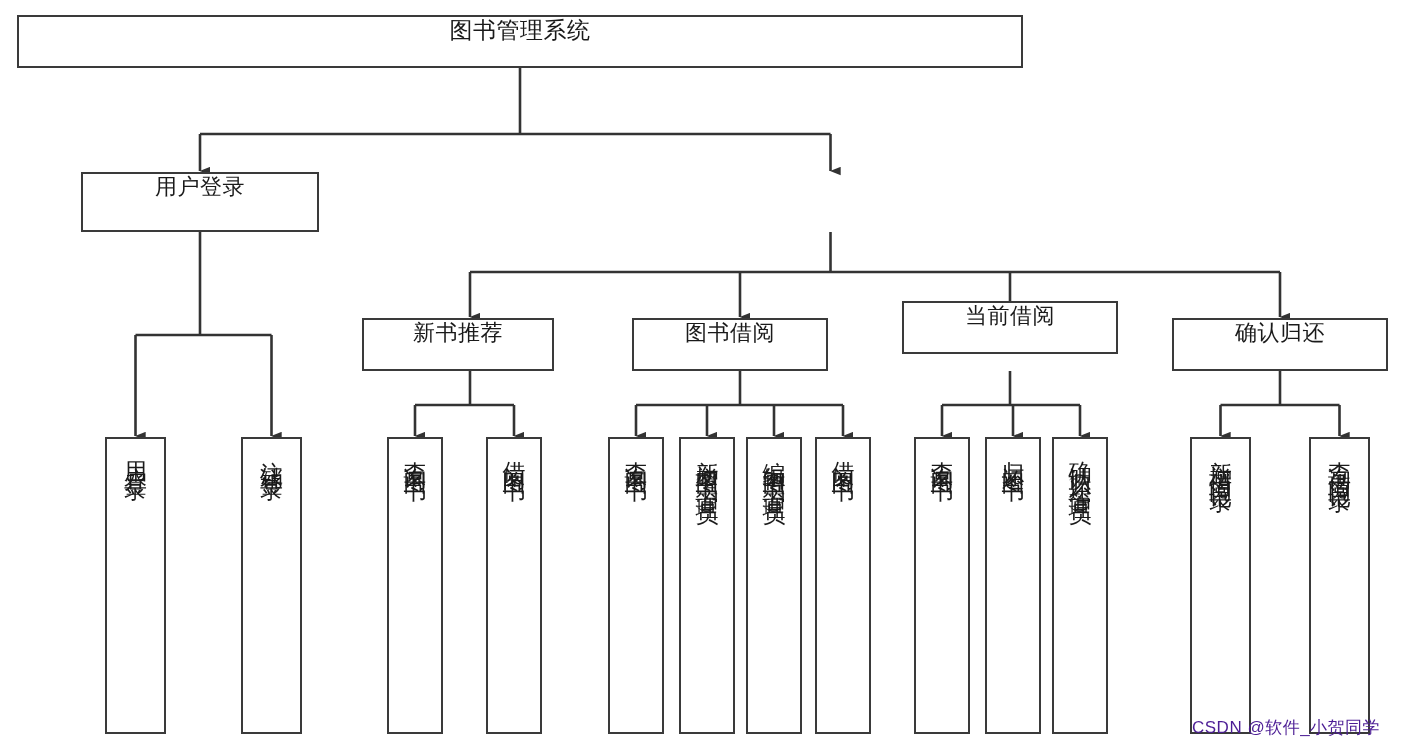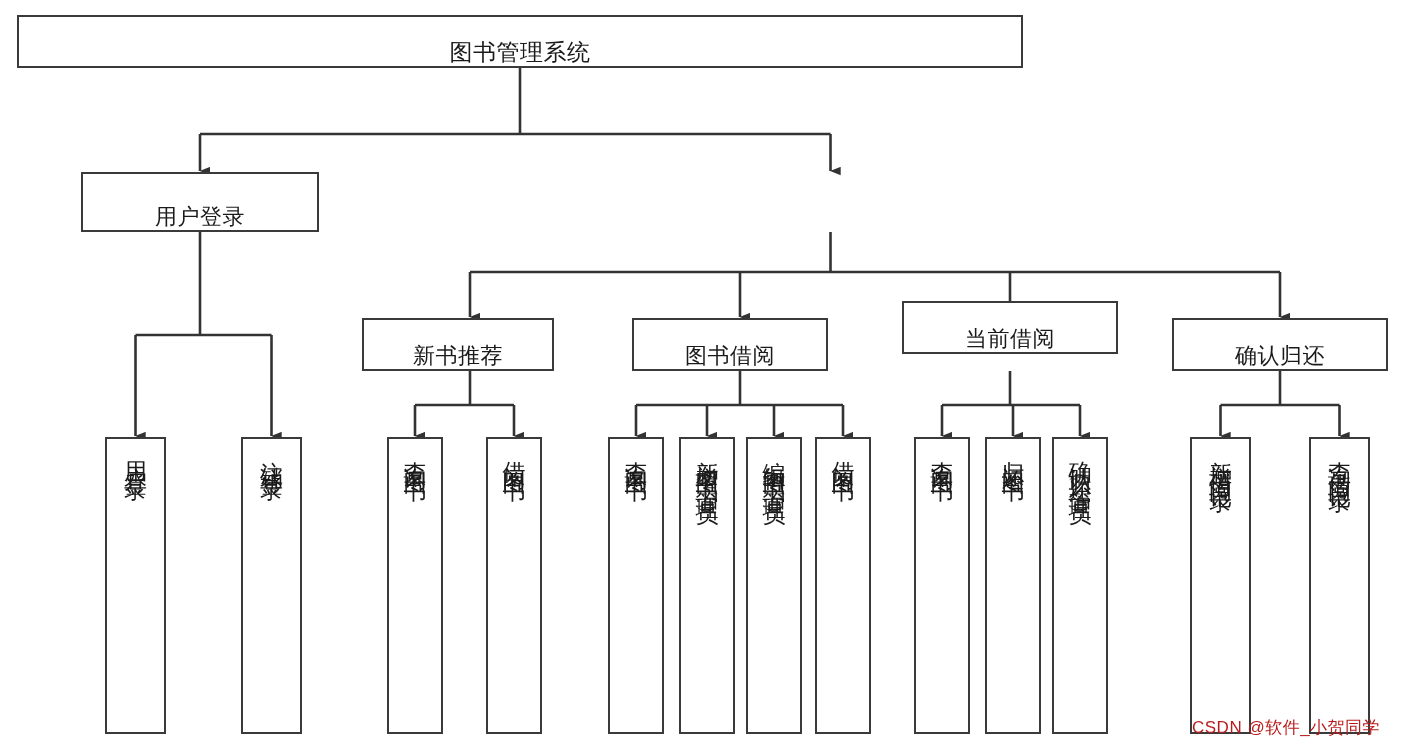--- a/index.html
+++ b/index.html
@@ -25,21 +25,21 @@
     width: 1405px;
     height: 747px;
     pointer-events: none;
   }
   .node {
     position: absolute;
     box-sizing: border-box;
     background: #ffffff;
     border: 2px solid #3a3a3a;
     display: flex;
-    align-items: flex-end;
+    align-items: flex-start;
     justify-content: center;
     color: #1a1a1a;
     overflow: hidden;
   }
   .node .label {
     display: block;
     text-align: center;
     line-height: 1.18;
     letter-spacing: 0.5px;
   }
@@ -57,21 +57,21 @@
     text-orientation: upright;
     font-size: 23px;
     letter-spacing: 6px;
     line-height: 1;
     padding-top: 4px;
   }
   .node.root .label { font-size: 23px; }
   .watermark {
     position: absolute;
     font-size: 17px;
-    color: #b91c1c;
+    color: #4c1d95;
     white-space: nowrap;
     letter-spacing: 0.5px;
     user-select: none;
   }
 </style>
 </head>
 <body>
 
 <div id="diagram-root">
 

